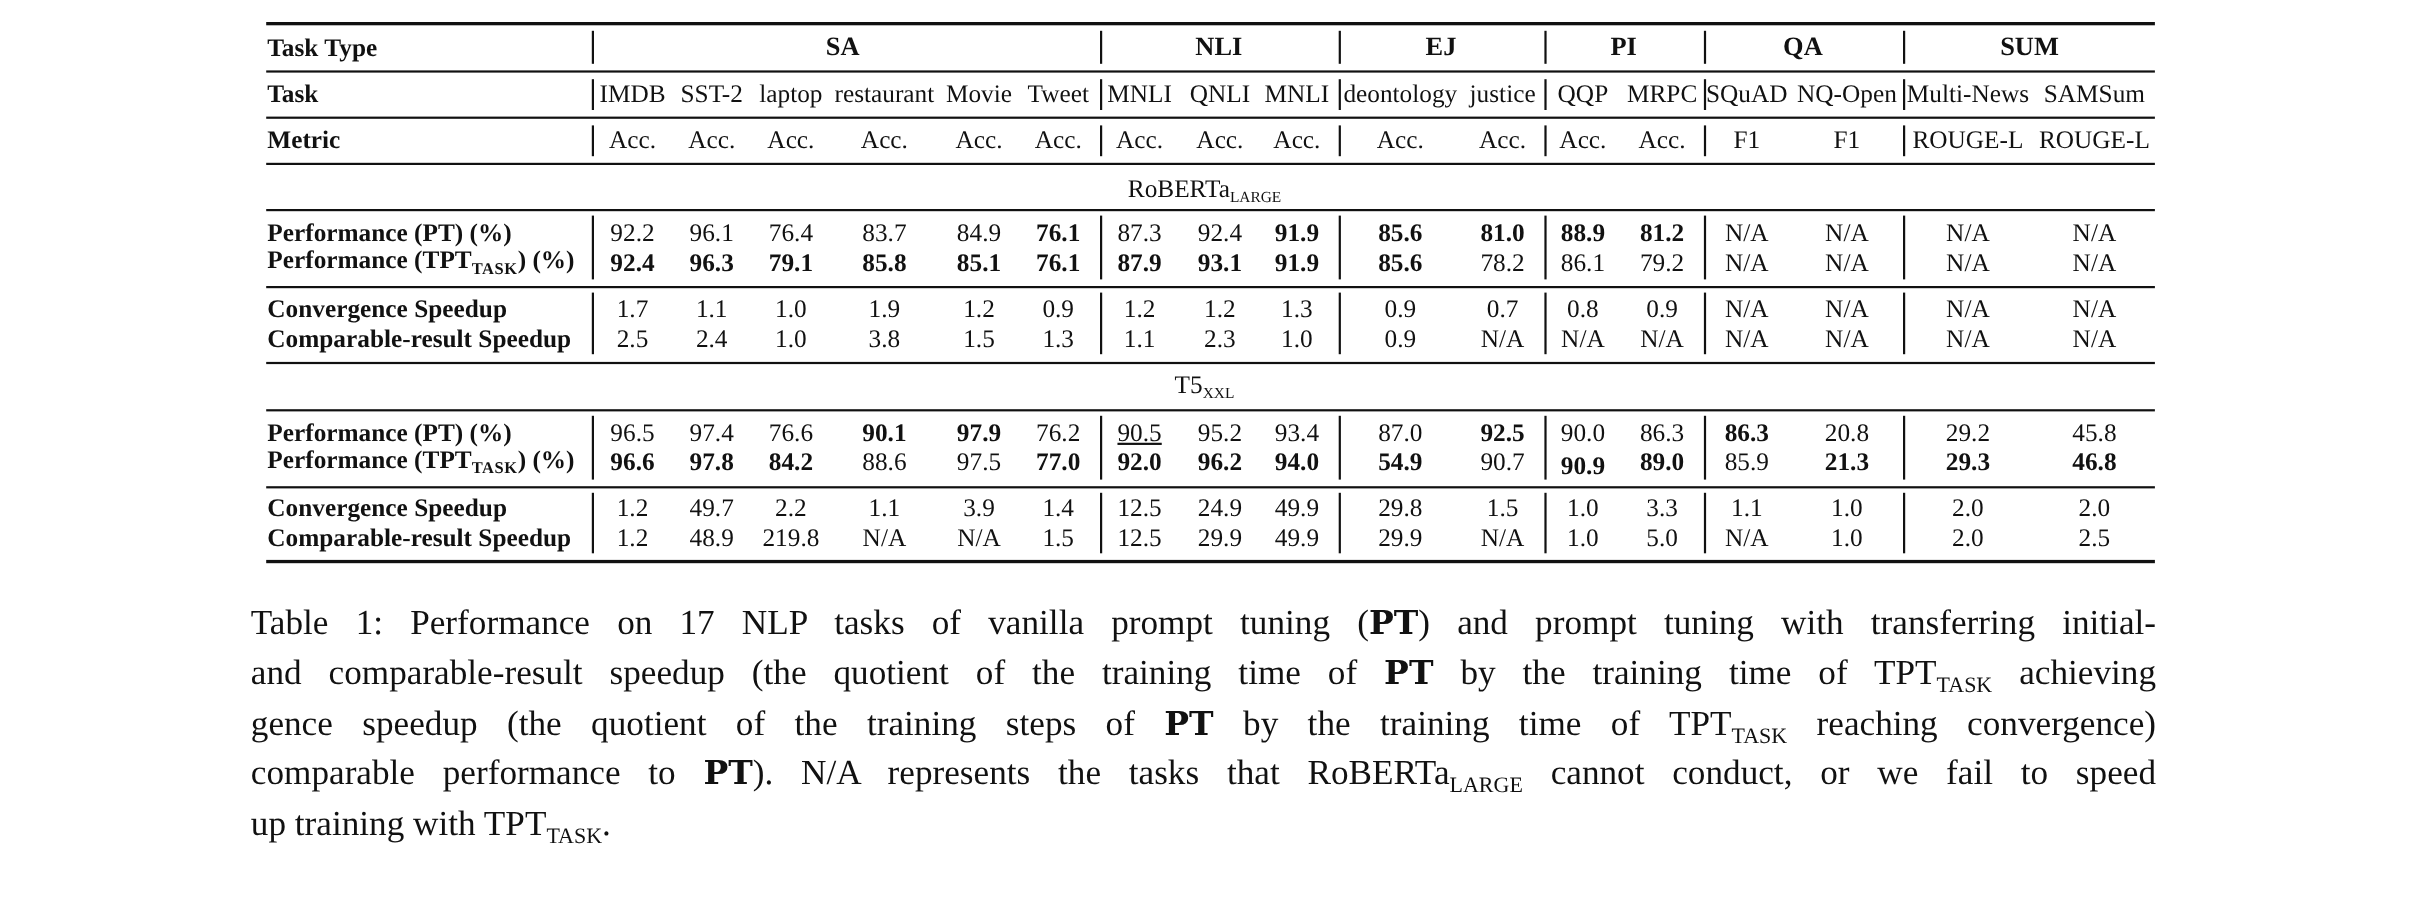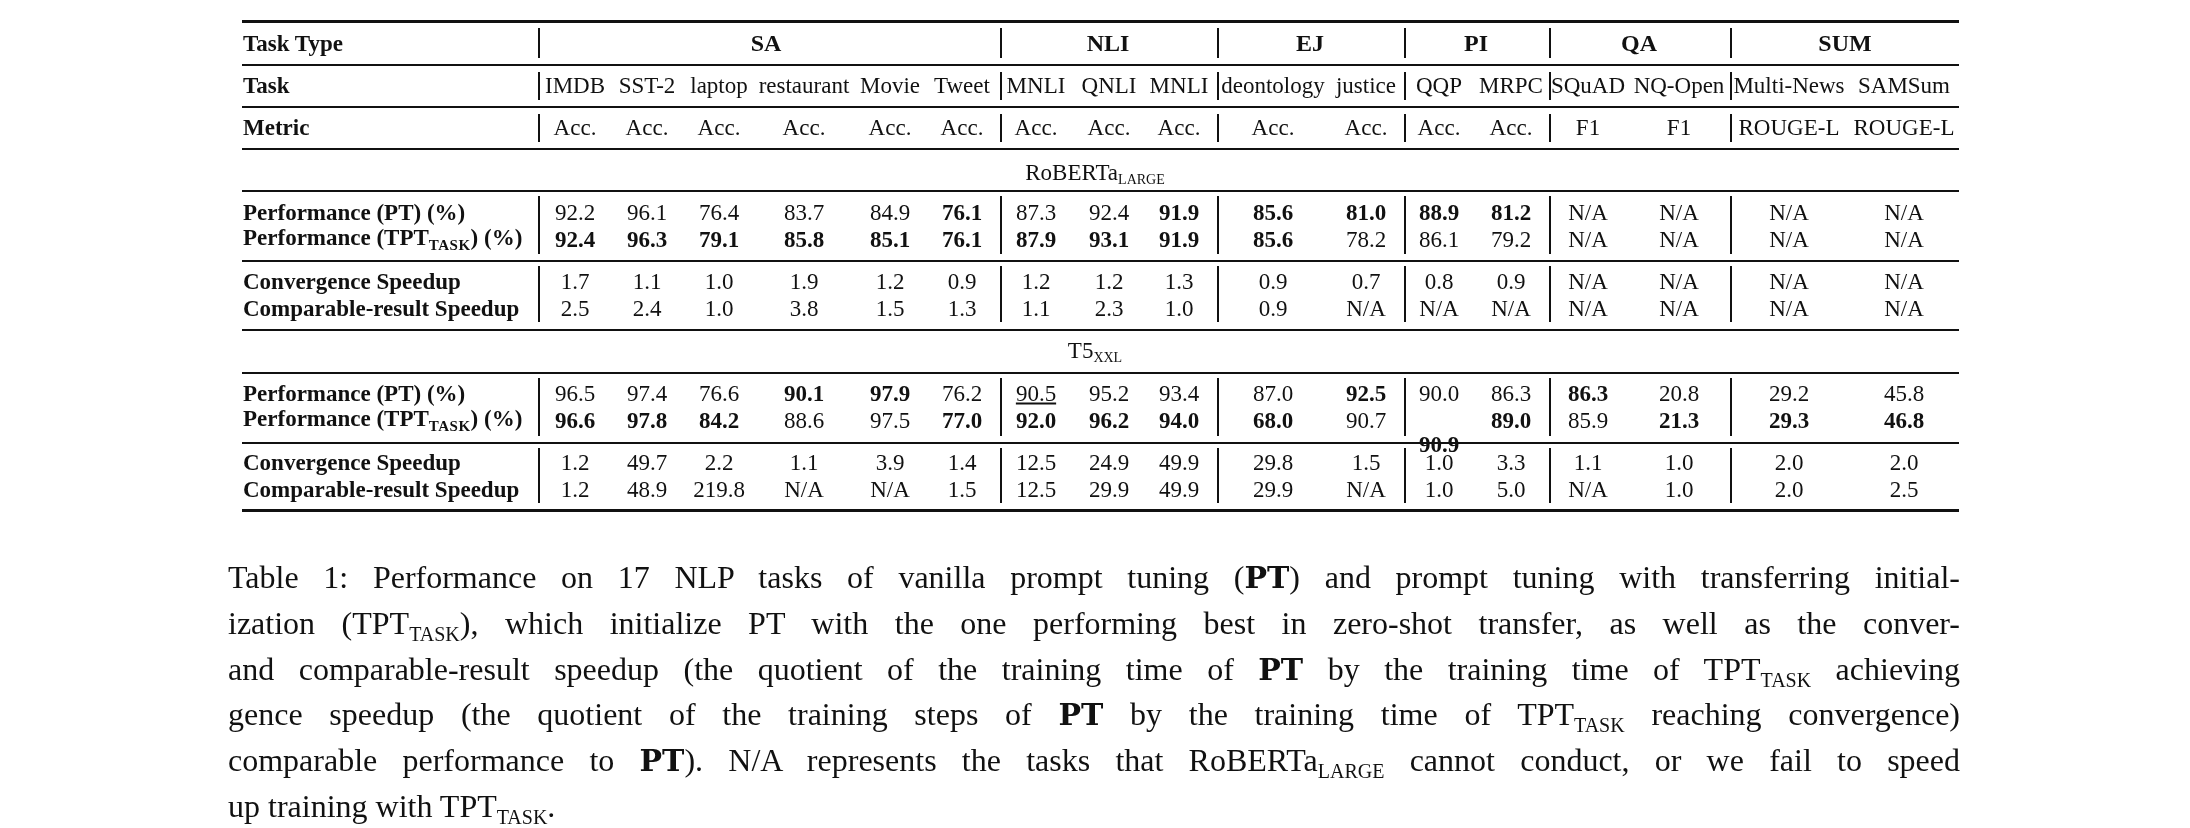--- a/index.html
+++ b/index.html
@@ -9,21 +9,21 @@
   .thick { height:3px; }
   .thin { height:2px; }
   .vsep { position:absolute; width:1.5px; background:#111; }
   .cell { position:absolute; white-space:nowrap; transform:translate(-50%,-50%); font-size:23px; line-height:1; }
   .lbl { position:absolute; white-space:nowrap; transform:translateY(-50%); font-size:23px; font-weight:bold; left:243px; line-height:1;}
   .b { font-weight:bold; }
   .grp { font-weight:bold; font-size:24px; }
   .sub { font-size:15px; vertical-align:-5px; letter-spacing:0.5px; }
   .subsm { font-size:14px; vertical-align:-4px; }
   .section { position:absolute; left:0; width:2190px; text-align:center; font-size:23px; transform:translateY(-50%); }
-  .caption { position:absolute; left:228px; width:1732px; font-size:32px; line-height:59px; top:548px; text-align:justify; }
+  .caption { position:absolute; left:228px; width:1732px; font-size:32px; line-height:35px; top:548px; text-align:justify; }
   .caption .line { display:block; text-align:justify; text-align-last:justify; height:45.8px; }
   .caption .line.last { text-align-last:left; }
   .bigpt { font-family:"DejaVu Serif",serif; font-weight:bold; font-size:30px; }
   .csub { font-size:20px; vertical-align:-7px; }
 </style>
 </head>
 <body>
 
 <div id="table">
     <div class="rule thick" style="top: 20px;"></div>
@@ -217,29 +217,29 @@
     <div class="cell" style="left: 1036px; top: 489px;">12.5</div>
     <div class="cell" style="left: 1109px; top: 393px;">95.2</div>
     <div class="cell b" style="left: 1109px; top: 420px;">96.2</div>
     <div class="cell" style="left: 1109px; top: 462px;">24.9</div>
     <div class="cell" style="left: 1109px; top: 489px;">29.9</div>
     <div class="cell" style="left: 1179px; top: 393px;">93.4</div>
     <div class="cell b" style="left: 1179px; top: 420px;">94.0</div>
     <div class="cell" style="left: 1179px; top: 462px;">49.9</div>
     <div class="cell" style="left: 1179px; top: 489px;">49.9</div>
     <div class="cell" style="left: 1273px; top: 393px;">87.0</div>
-    <div class="cell b" style="left: 1273px; top: 420px;">68.0</div>
+    <div class="cell b" style="left: 1273px; top: 420px;">54.9</div>
     <div class="cell" style="left: 1273px; top: 462px;">29.8</div>
     <div class="cell" style="left: 1273px; top: 489px;">29.9</div>
     <div class="cell b" style="left: 1366px; top: 393px;">92.5</div>
     <div class="cell" style="left: 1366px; top: 420px;">90.7</div>
     <div class="cell" style="left: 1366px; top: 462px;">1.5</div>
     <div class="cell" style="left: 1366px; top: 489px;">N/A</div>
     <div class="cell" style="left: 1439px; top: 393px;">90.0</div>
-    <div class="cell b" style="left: 1439px; top: 444px;">90.9</div>
+    <div class="cell b" style="left: 1439px; top: 423px;">90.9</div>
     <div class="cell" style="left: 1439px; top: 462px;">1.0</div>
     <div class="cell" style="left: 1439px; top: 489px;">1.0</div>
     <div class="cell" style="left: 1511px; top: 393px;">86.3</div>
     <div class="cell b" style="left: 1511px; top: 420px;">89.0</div>
     <div class="cell" style="left: 1511px; top: 462px;">3.3</div>
     <div class="cell" style="left: 1511px; top: 489px;">5.0</div>
     <div class="cell b" style="left: 1588px; top: 393px;">86.3</div>
     <div class="cell" style="left: 1588px; top: 420px;">85.9</div>
     <div class="cell" style="left: 1588px; top: 462px;">1.1</div>
     <div class="cell" style="left: 1588px; top: 489px;">N/A</div>
@@ -263,18 +263,17 @@
     <div class="vsep" style="left: 1217px; top: 448px; height: 55px;"></div>
     <div class="vsep" style="left: 1404px; top: 378px; height: 58px;"></div>
     <div class="vsep" style="left: 1404px; top: 448px; height: 55px;"></div>
     <div class="vsep" style="left: 1549px; top: 378px; height: 58px;"></div>
     <div class="vsep" style="left: 1549px; top: 448px; height: 55px;"></div>
     <div class="vsep" style="left: 1730px; top: 378px; height: 58px;"></div>
     <div class="vsep" style="left: 1730px; top: 448px; height: 55px;"></div>
   </div>
 <div id="caption" class="caption">
     <span class="line"><span>Table 1: Performance on 17 NLP tasks of vanilla prompt tuning (</span><span class="bigpt">PT</span><span>) and prompt tuning with transferring initial-</span></span>
-    <span class="line"><span>ization (TPT</span><span class="csub">TASK</span><span>), which initialize PT with the one performing best in zero-shot transfer, as well as the conver-</span></span>
     <span class="line"><span>and comparable-result speedup (the quotient of the training time of </span><span class="bigpt">PT</span><span> by the training time of TPT</span><span class="csub">TASK</span><span> achieving</span></span>
     <span class="line"><span>gence speedup (the quotient of the training steps of </span><span class="bigpt">PT</span><span> by the training time of TPT</span><span class="csub">TASK</span><span> reaching convergence)</span></span>
     <span class="line"><span>comparable performance to </span><span class="bigpt">PT</span><span>). N/A represents the tasks that RoBERTa</span><span class="csub">LARGE</span><span> cannot conduct, or we fail to speed</span></span>
     <span class="line last"><span>up training with TPT</span><span class="csub">TASK</span><span>.</span></span>
   </div>
 
 </body></html>

